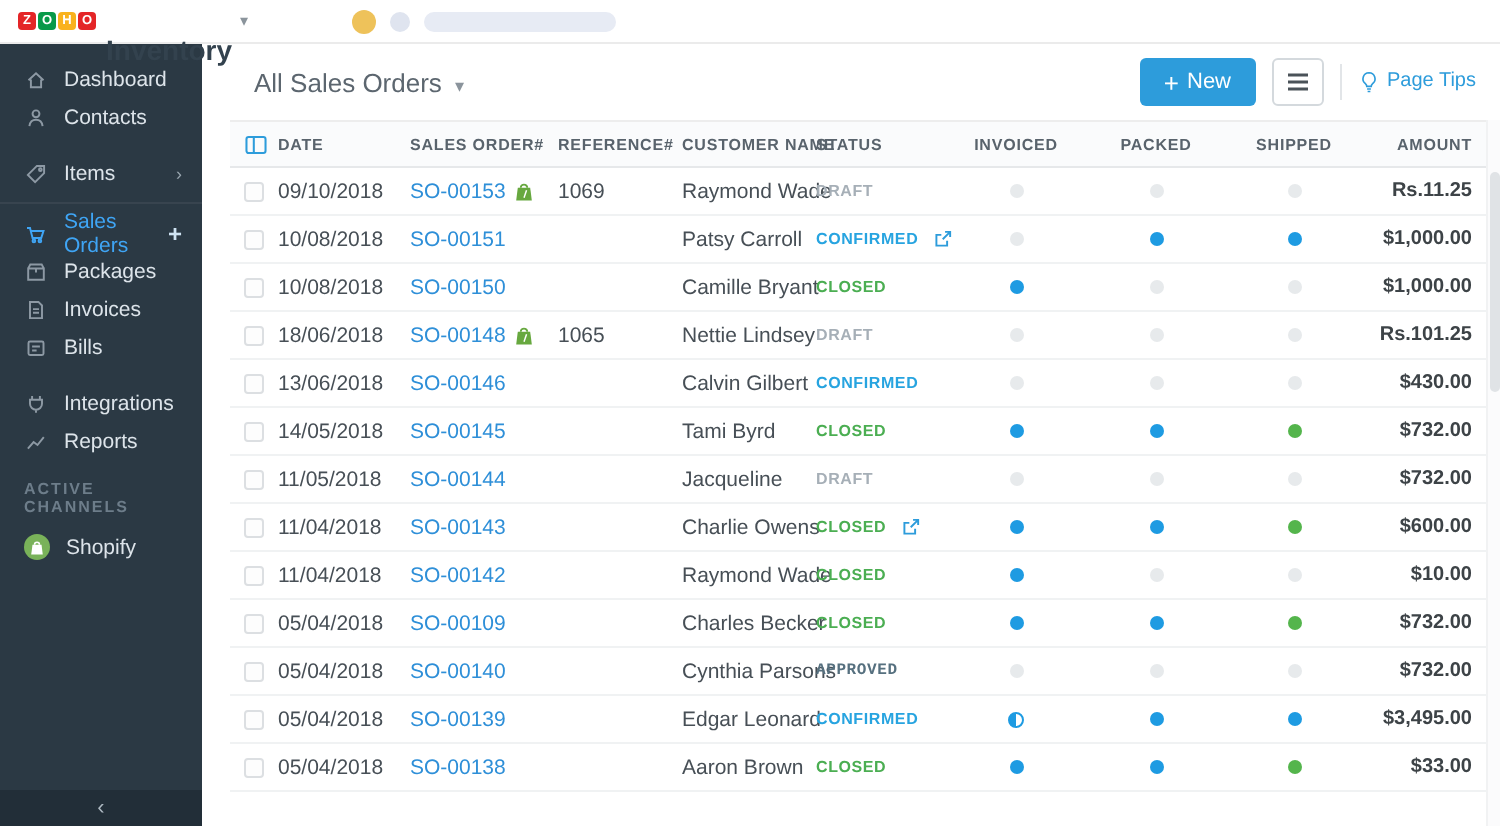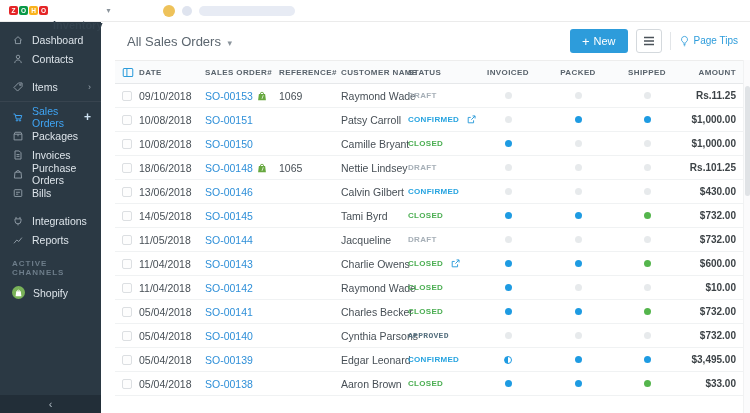--- a/index.html
+++ b/index.html
@@ -3,21 +3,21 @@
 <meta charset="utf-8">
 <style>
   * { margin:0; padding:0; box-sizing:border-box; }
   html,body { width:750px; height:413px; overflow:hidden; font-family:"Liberation Sans", sans-serif; background:#fff; }
 
   
   .topbar { position:absolute; top:0; left:0; right:0; height:22px; background:#fff; border-bottom:1px solid #ebebeb; display:flex; align-items:center; z-index:6; }
   .brand { display:flex; align-items:center; gap:1px; padding-left:9px; cursor:pointer; }
   .zbox { width:9px; height:9px; border-radius:2px; color:#fff; font-size:6.5px; font-weight:bold; display:flex; align-items:center; justify-content:center; }
   .z-0 { background:#e42527; } .z-1 { background:#089949; } .z-2 { background:#f9b21d; } .z-3 { background:#e42527; }
-  .brand-name { font-size:11px; font-weight:bold; color:#33424e; margin-left:4px;margin-top:29px; }
+  .brand-name { font-size:14px; font-weight:bold; color:#33424e; margin-left:4px;margin-top:29px; }
   .caret { font-size:8px; color:#8b949c; margin-left:3px; }
   .tb-center { display:flex; align-items:center; margin-left:52px; gap:7px; }
   .dot-yellow { width:12px; height:12px; border-radius:50%; background:#eec25a; }
   .dot-gray-sm { width:10px; height:10px; border-radius:50%; background:#dfe4ef; }
   .search-pill { width:96px; height:10px; border-radius:5px; background:#e7ebf4; }
   .tb-right { margin-left:auto; display:flex; align-items:center; gap:6px; padding-right:9px; }
   .org { font-size:10.5px; color:#40484f; cursor:pointer; }
   .hicon { width:11px; height:11px; border-radius:50%; background:#e3e8f3; }
   .avatar { width:15px; height:15px; border-radius:50%; background:#e65a5a; position:relative; overflow:hidden; }
   .avatar::before { content:""; position:absolute; left:4.5px; top:3px; width:6px; height:6px; border-radius:50%; background:#f2b08a; }
@@ -140,26 +140,20 @@
       <span>Packages</span>
     </div>
     <div class="sitem">
       <svg class="sic" viewBox="0 0 16 16">
           <path d="M4 2.6h5.6l2.4 2.4v8.4H4zM6 7.4h4M6 9.8h4"></path>
         </svg>
       <span>Invoices</span>
     </div>
     <div class="sitem">
       <svg class="sic" viewBox="0 0 16 16">
-          <path d="M4 5.6h8l.8 7.8H3.2zM5.8 5.6a2.2 2.2 0 0 1 4.4 0"></path>
-        </svg>
-      <span>Purchase Orders</span>
-    </div>
-    <div class="sitem">
-      <svg class="sic" viewBox="0 0 16 16">
           <rect x="3" y="3.6" width="10" height="9" rx="1"></rect>
           <path d="M5.4 7h5.2M5.4 9.6h3"></path>
         </svg>
       <span>Bills</span>
     </div>
     <div class="gap-md"></div>
     <div class="sitem">
       <svg class="sic" viewBox="0 0 16 16">
           <path d="M5.4 2.6v2.6M10.6 2.6v2.6M4 5.2h8v2.6a4 4 0 0 1-8 0zM8 11.8v2"></path>
         </svg>
@@ -483,21 +477,21 @@
         </span>
     <span class="c-amt">$10.00</span>
   </div>
 
   <div class="row">
     <span class="c-chk">
           <span class="cb"></span>
         </span>
     <span class="c-date">05/04/2018</span>
     <span class="c-order">
-      <a class="olink">SO-00141</a>
+      <a class="olink">SO-00109</a>
 
     </span>
     <span class="c-ref"></span>
     <span class="c-customer">Charles Becker</span>
     <span class="c-status">
       <span class="st st-closed">CLOSED</span>
 
     </span>
     <span class="c-inv">
           <span class="dot dot-blue"></span>

